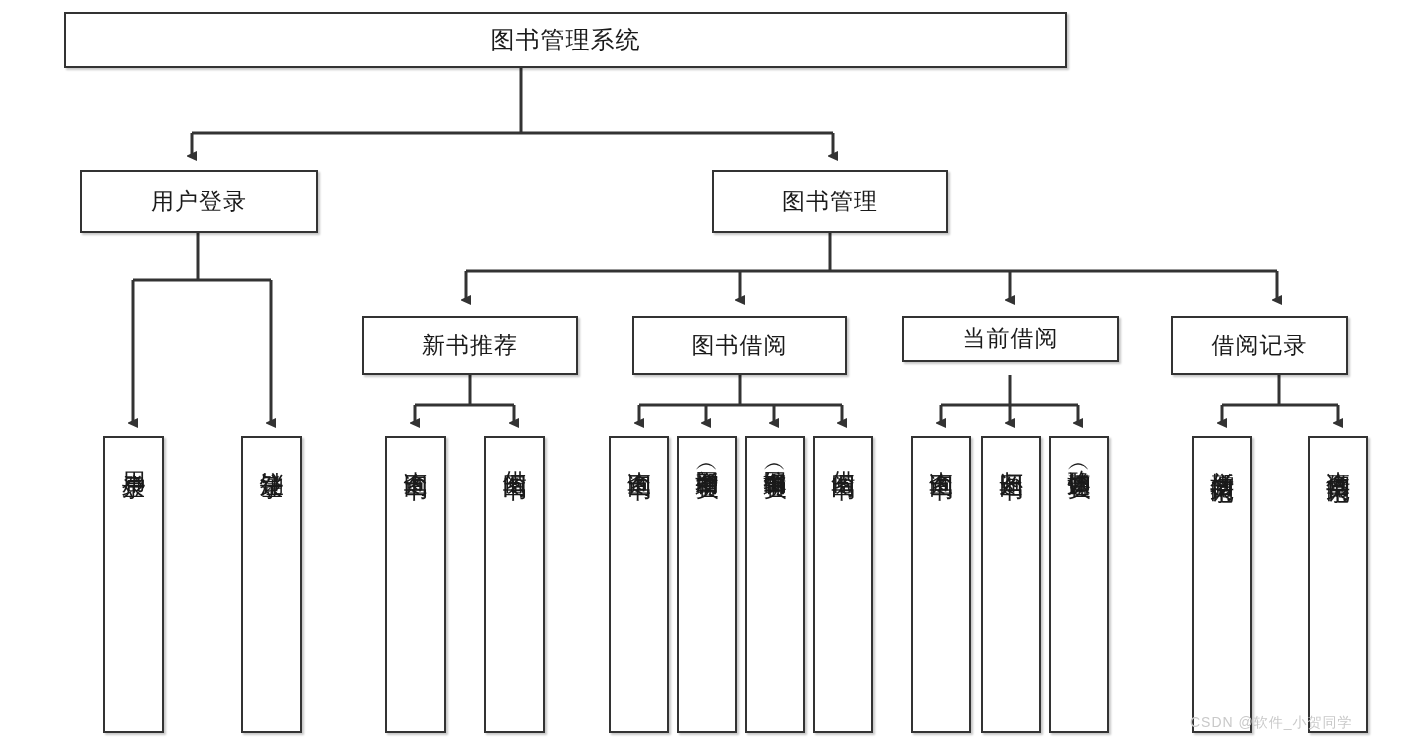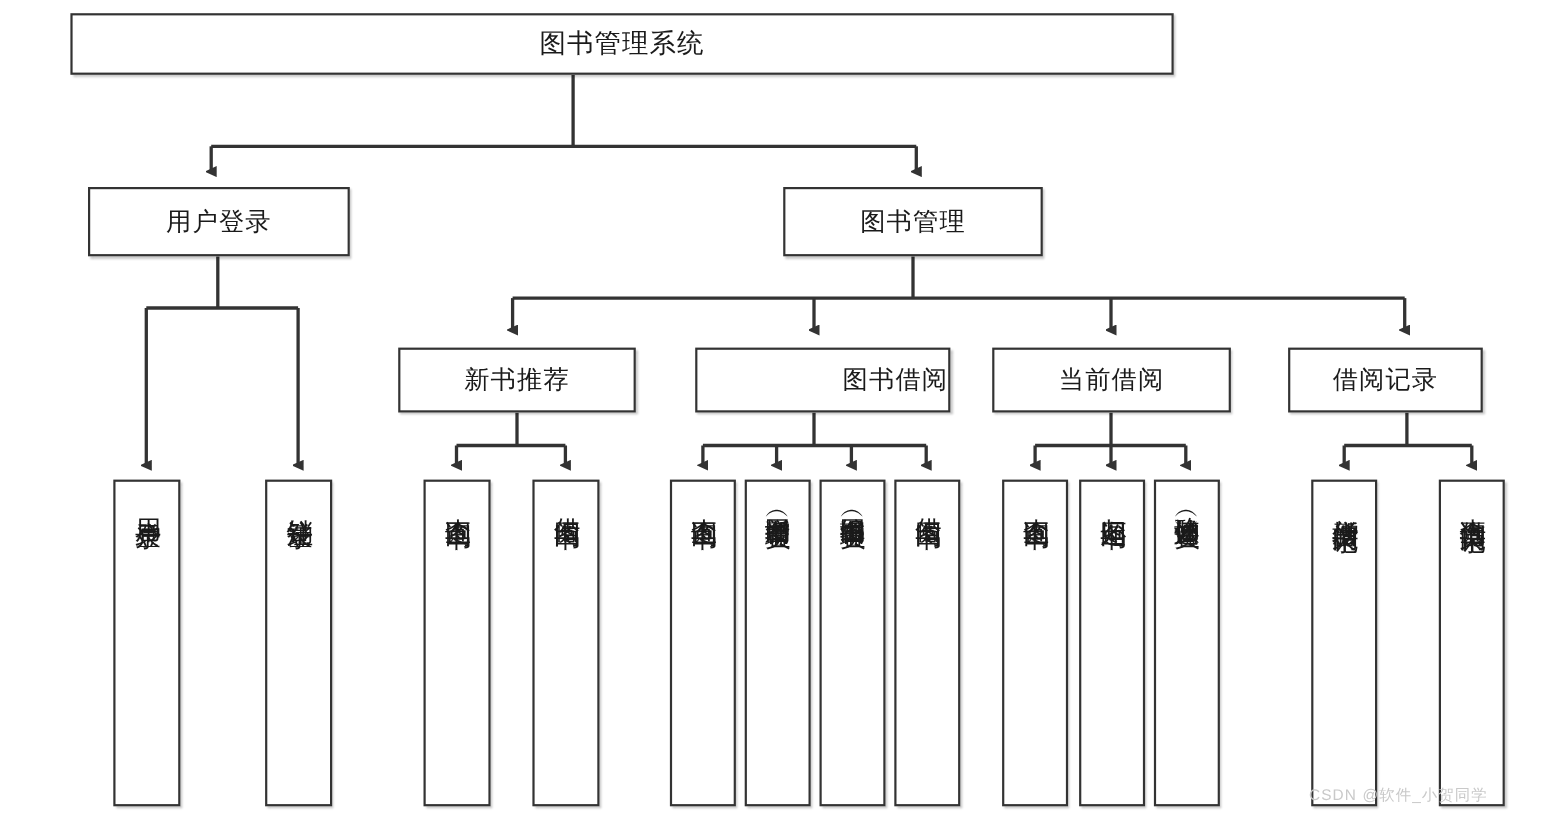--- a/index.html
+++ b/index.html
@@ -132,24 +132,24 @@
   <div class="node horiz" style="left:80px; top:170px; width:238px; height:63px;">
     <span>用户登录</span>
   </div>
   <div class="node horiz" style="left:362px; top:316px; width:216px; height:59px;">
     <span>新书推荐</span>
   </div>
 
   <div class="node horiz" style="left:712px; top:170px; width:236px; height:63px;">
     <span>图书管理</span>
   </div>
-  <div class="node horiz" style="left:632px; top:316px; width:232px; height:59px;justify-content:flex-end;">
+  <div class="node horiz" style="left:632px; top:316px; width:215px; height:59px;">
     <span>图书借阅</span>
   </div>
-  <div class="node horiz" style="left:902px; top:316px; width:217px; height:59px;">
+  <div class="node horiz" style="left:902px; top:316px; width:217px; height:46px;">
     <span>当前借阅</span>
   </div>
   <div class="node horiz" style="left:1171px; top:316px; width:177px; height:59px;">
     <span>借阅记录</span>
   </div>
 
   <div class="node vert" style="left:103px; top:436px; width:61px; height:297px;">
     <span class="vlabel">用户登录</span>
   </div>
   <div class="node vert" style="left:241px; top:436px; width:61px; height:297px;">

